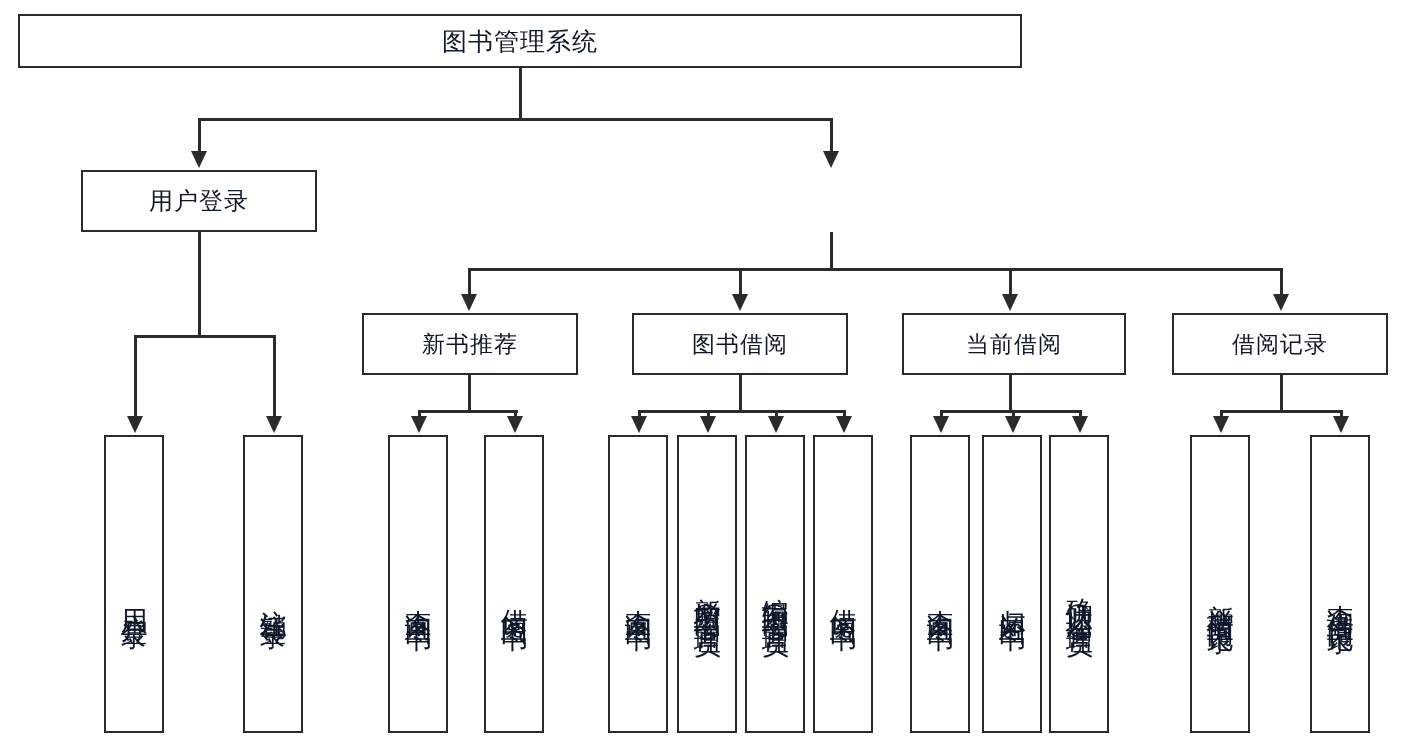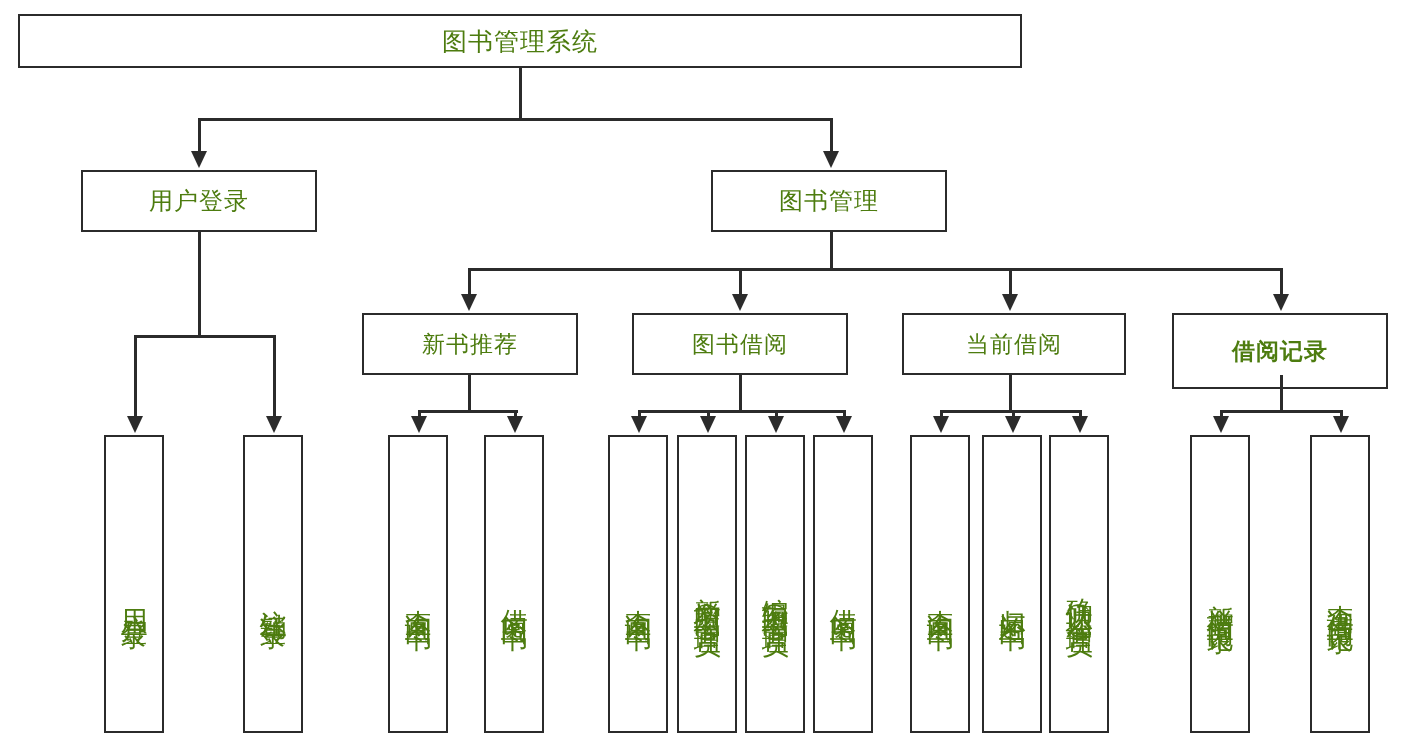--- a/index.html
+++ b/index.html
@@ -21,21 +21,21 @@
 
   
   .node {
     position: absolute;
     box-sizing: border-box;
     background: #ffffff;
     border: 2.5px solid #2b2b2b;
     display: flex;
     align-items: center;
     justify-content: center;
-    color: #4d7c0f;
+    color: #0f172a;
   }
   .node .label {
     white-space: nowrap;
     letter-spacing: 1px;
   }
 
   
   .node.root .label { font-size: 25px; }
   
   .node.lvl1 .label { font-size: 24px; }
@@ -99,23 +99,20 @@
 
   <div class="vline" style="left:519px; top:68px; height:52px;"></div>
   <div class="hline" style="left:198px; top:118px; width:634px;"></div>
   <div class="vline" style="left:198px; top:118px; height:35px;"></div>
   <div class="arrow" style="left:191px; top:151px;"></div>
   <div class="vline" style="left:830px; top:118px; height:35px;"></div>
   <div class="arrow" style="left:823px; top:151px;"></div>
 
   <div class="node lvl1" style="left:81px; top:170px; width:236px; height:62px;">
     <span class="label">用户登录</span>
-  </div>
-  <div class="node lvl1" style="left:711px; top:170px; width:236px; height:62px;">
-    <span class="label">图书管理</span>
   </div>
 
   <div class="vline" style="left:198px; top:232px; height:105px;"></div>
   <div class="hline" style="left:134px; top:335px; width:139px;"></div>
   <div class="vline" style="left:134px; top:335px; height:83px;"></div>
   <div class="arrow" style="left:127px; top:416px;"></div>
   <div class="vline" style="left:273px; top:335px; height:83px;"></div>
   <div class="arrow" style="left:266px; top:416px;"></div>
 
   <div class="vline" style="left:830px; top:232px; height:38px;"></div>
@@ -131,21 +128,21 @@
 
   <div class="node lvl2" style="left:362px; top:313px; width:216px; height:62px;">
     <span class="label">新书推荐</span>
   </div>
   <div class="node lvl2" style="left:632px; top:313px; width:216px; height:62px;">
     <span class="label">图书借阅</span>
   </div>
   <div class="node lvl2" style="left:902px; top:313px; width:224px; height:62px;">
     <span class="label">当前借阅</span>
   </div>
-  <div class="node lvl2" style="left:1172px; top:313px; width:216px; height:76px;font-weight:bold;">
+  <div class="node lvl2" style="left:1172px; top:313px; width:216px; height:62px;">
     <span class="label">借阅记录</span>
   </div>
 
   <div class="vline" style="left:468px; top:375px; height:37px;"></div>
   <div class="hline" style="left:418px; top:410px; width:100px;"></div>
   <div class="vline" style="left:418px; top:410px; height:8px;"></div>
   <div class="arrow" style="left:411px; top:416px;"></div>
   <div class="vline" style="left:514px; top:410px; height:8px;"></div>
   <div class="arrow" style="left:507px; top:416px;"></div>
 

